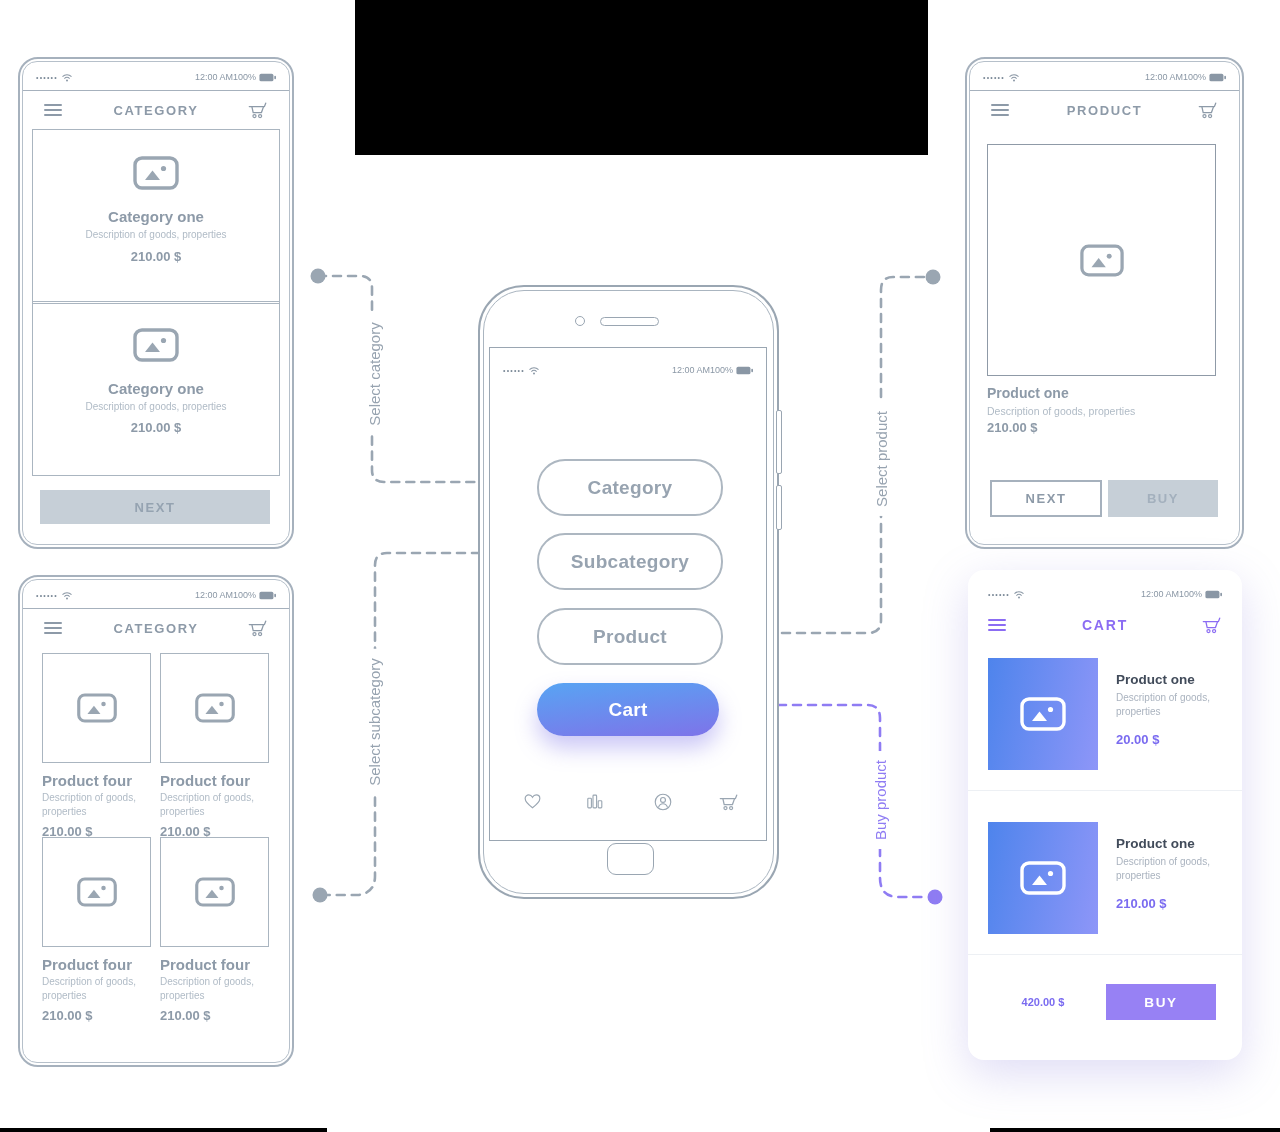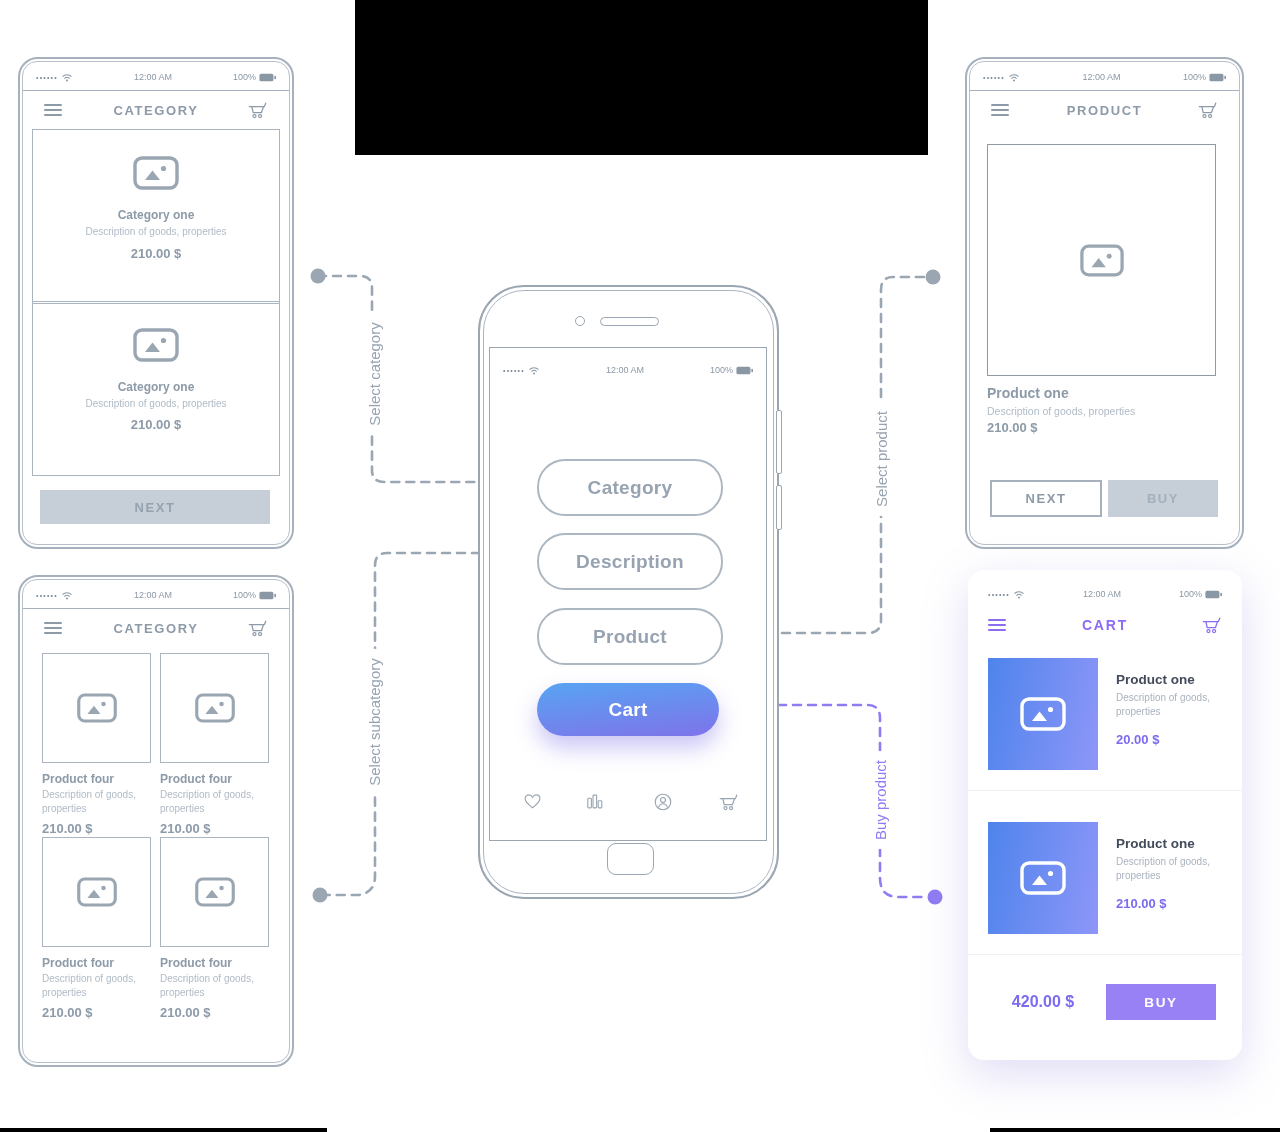--- a/index.html
+++ b/index.html
@@ -11,30 +11,30 @@
   .phone{position:absolute;width:272px;height:488px;background:#fff;
          border:2px solid #a6b1bd;border-radius:20px;}
   .phone::before{content:"";position:absolute;inset:2px;border:1px solid #b6c0ca;
          border-radius:15px;pointer-events:none;}
   .screen-line{position:absolute;left:3px;right:3px;top:31px;border-top:1.5px solid #a6b1bd;}
 
   .statusbar{position:absolute;top:10px;left:16px;right:16px;height:16px;display:flex;
          align-items:center;color:#8a97a5;font-size:9px;}
   .sb-left,.sb-right{display:flex;align-items:center;gap:3px;}
   .sb-dots{font-size:7px;letter-spacing:1.2px;color:#7d8b99;line-height:1;}
-  .sb-time{flex:1;text-align:center;font-size:9px;color:#8a97a5;}
+  .sb-time{flex:1;text-align:right;font-size:9px;color:#8a97a5;}
 
   .appbar{position:absolute;top:38px;left:24px;right:24px;height:26px;display:flex;
          align-items:center;justify-content:space-between;color:#8d9aa8;}
   .appbar-title{position:absolute;left:0;right:0;text-align:center;font-size:13px;
          font-weight:bold;letter-spacing:1.6px;color:#8d9aa8;}
   .hamburger{display:flex;flex-direction:column;gap:3px;width:18px;cursor:pointer;z-index:2;}
   .hamburger span{display:block;height:2.2px;background:currentColor;border-radius:1px;}
 
-  .wf-name{font-size:12px;font-weight:bold;color:#8d9aa8;}
+  .wf-name{font-size:15px;font-weight:bold;color:#8d9aa8;}
   .wf-desc{font-size:10px;color:#b0bbc6;line-height:1.35;}
   .wf-price{font-size:13px;font-weight:bold;color:#8d9aa8;}
 
   
   .cat-card{position:absolute;left:12px;width:246px;height:173px;border:1.5px solid #aab5c0;
          display:flex;flex-direction:column;align-items:center;text-align:center;}
   .cat-card .ph-ic{margin-top:26px;}
   .cat-card .wf-name{margin-top:18px;}
   .cat-card .wf-desc{margin-top:3px;}
   .cat-card .wf-price{margin-top:7px;}
@@ -83,21 +83,21 @@
          letter-spacing:1.8px;color:#8b6cf3;}
   .cart-sq{position:absolute;left:20px;width:110px;height:112px;
          background:linear-gradient(100deg,#4e84ec 0%,#8e96f8 100%);
          display:flex;align-items:center;justify-content:center;color:#fff;}
   .cart-info{position:absolute;left:148px;width:112px;}
   .ci-name{font-size:13.5px;font-weight:bold;color:#414b5a;}
   .ci-desc{font-size:10px;color:#aab3bf;line-height:1.4;margin-top:4px;}
   .ci-price{font-size:13px;font-weight:bold;color:#7a6bf0;margin-top:13px;}
   .cart-sep{position:absolute;left:0;right:0;height:1px;background:#edf0f4;}
   .cart-total{position:absolute;left:20px;top:421px;width:110px;height:22px;line-height:22px;
-         text-align:center;font-size:16px;font-weight:bold;color:#7a6bf0;}
+         text-align:center;font-size:11px;font-weight:bold;color:#7a6bf0;}
   .buy-purple{position:absolute;left:138px;top:414px;width:110px;height:36px;background:#9781f4;
          color:#fff;font-size:13.5px;font-weight:bold;letter-spacing:1.6px;display:flex;
          align-items:center;justify-content:center;cursor:pointer;}
 
   
   .connectors{position:absolute;left:0;top:0;pointer-events:none;}
   .conn-label{position:absolute;transform:translate(-50%,-50%) rotate(-90deg);background:#fff;
          padding:7px 9px;font-size:15px;color:#97a3b0;white-space:nowrap;}
   .conn-label.purple{color:#8f7cf3;}
 </style>
@@ -292,21 +292,21 @@
         <span class="sb-time">12:00 AM</span>
         <span class="sb-right">
             <span>100%</span>
           <svg width="17" height="9" viewBox="0 0 20 10">
               <rect x="0.5" y="0.5" width="16.5" height="9" rx="2" fill="#8a97a5"></rect>
               <rect x="18" y="3" width="2" height="4" rx="1" fill="#8a97a5"></rect>
             </svg>
           </span>
       </div>
       <div class="pill" style="top:111px;">Category</div>
-      <div class="pill" style="top:185px;">Description</div>
+      <div class="pill" style="top:185px;">Subcategory</div>
       <div class="pill" style="top:260px;">Product</div>
       <div class="pill cart" style="top:335px;">Cart</div>
 
       <span class="tab-ic" style="left:33px;">
         <svg width="19" height="17" viewBox="0 0 24 22">
             <path d="M12 19 C5 14 2.5 10.5 2.5 7.2 C2.5 4.4 4.7 2.5 7.2 2.5 C9.2 2.5 11 3.8 12 5.6 C13 3.8 14.8 2.5 16.8 2.5 C19.3 2.5 21.5 4.4 21.5 7.2 C21.5 10.5 19 14 12 19 Z" fill="none" stroke="#9aa6b2" stroke-width="1.5"></path>
           </svg></span>
       <span class="tab-ic" style="left:97px;">
         <svg width="16" height="17" viewBox="0 0 20 18">
             <g fill="none" stroke="#9aa6b2" stroke-width="1.4">

